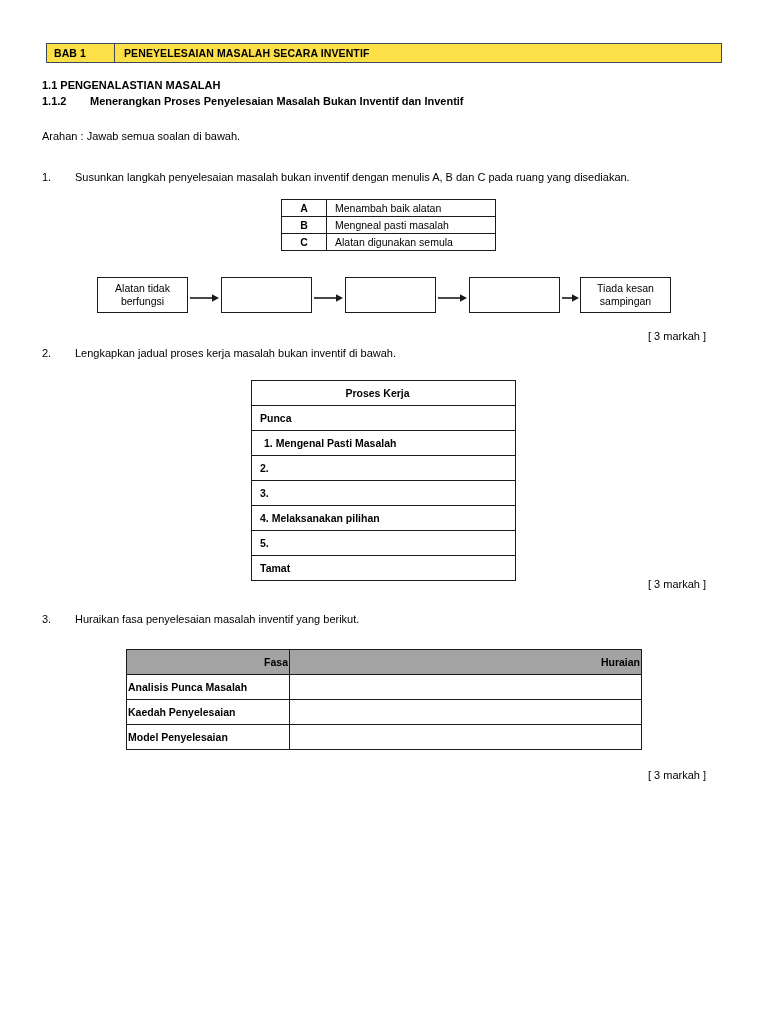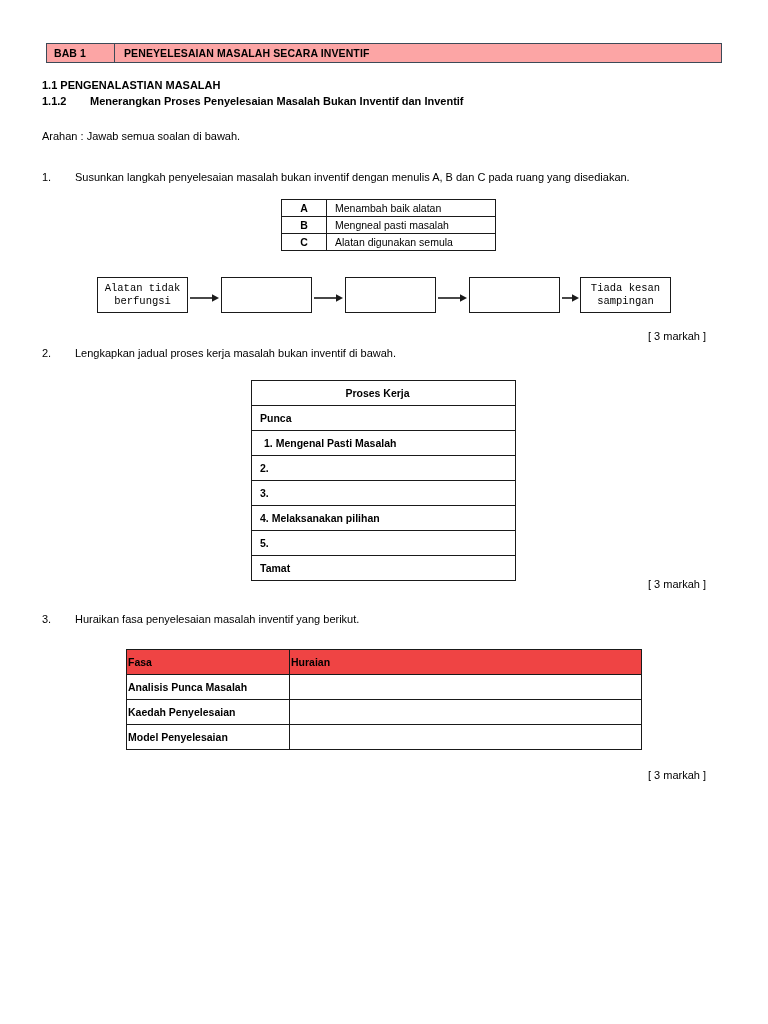--- a/index.html
+++ b/index.html
@@ -16,21 +16,21 @@
 
   
   .chapter-bar {
     position: absolute;
     left: 46px;
     top: 43px;
     width: 676px;
     height: 20px;
     display: flex;
     border: 1px solid #3c4a57;
-    background: #fca5a5;
+    background: #fde047;
   }
   .chapter-bar .cell-bab {
     width: 68px;
     border-right: 1px solid #3c4a57;
     display: flex;
     align-items: center;
     padding-left: 7px;
     font-size: 10.5px;
     font-weight: bold;
     letter-spacing: 0.1px;
@@ -134,21 +134,20 @@
     width: 91px;
     height: 36px;
     border: 1px solid #1a1a1a;
     display: flex;
     flex-direction: column;
     align-items: center;
     justify-content: center;
     font-size: 10.5px;
     line-height: 13px;
     text-align: center;
-    font-family: Liberation Mono, monospace;
   }
   .flow-box.b0 { left: 0px; }
   .flow-box.b1 { left: 124px; }
   .flow-box.b2 { left: 248px; }
   .flow-box.b3 { left: 372px; }
   .flow-box.b4 { left: 483px; }
 
   .flow-arrow {
     position: absolute;
     top: 17px;
@@ -194,22 +193,22 @@
   }
   .fasa-table th,
   .fasa-table td {
     border: 1px solid #1a1a1a;
     font-size: 10.5px;
     font-weight: bold;
     height: 25px;
     vertical-align: middle;
   }
   .fasa-table th {
-    background: #ef4444;
-    text-align: left;
+    background: #a3a3a3;
+    text-align: right;
   }
   .fasa-table th.col-fasa { width: 163px; }
   .fasa-table td.col-fasa {
     width: 163px;
     text-align: left;
   }
   .fasa-table td.col-huraian { }
 </style>
 </head>
 <body>

